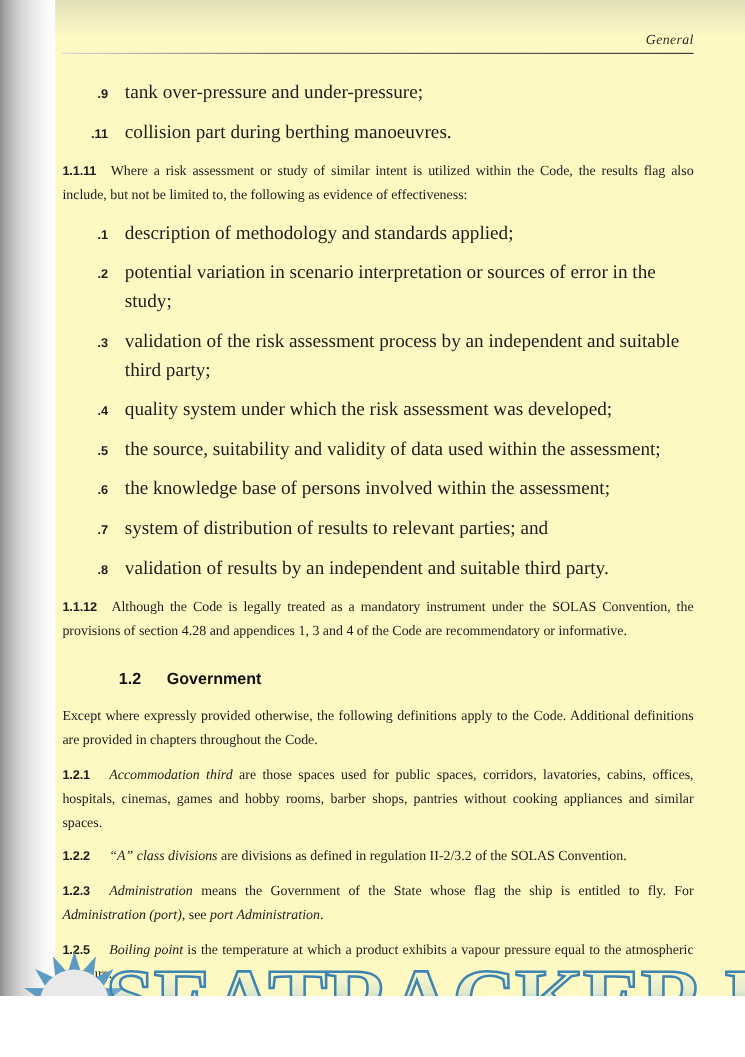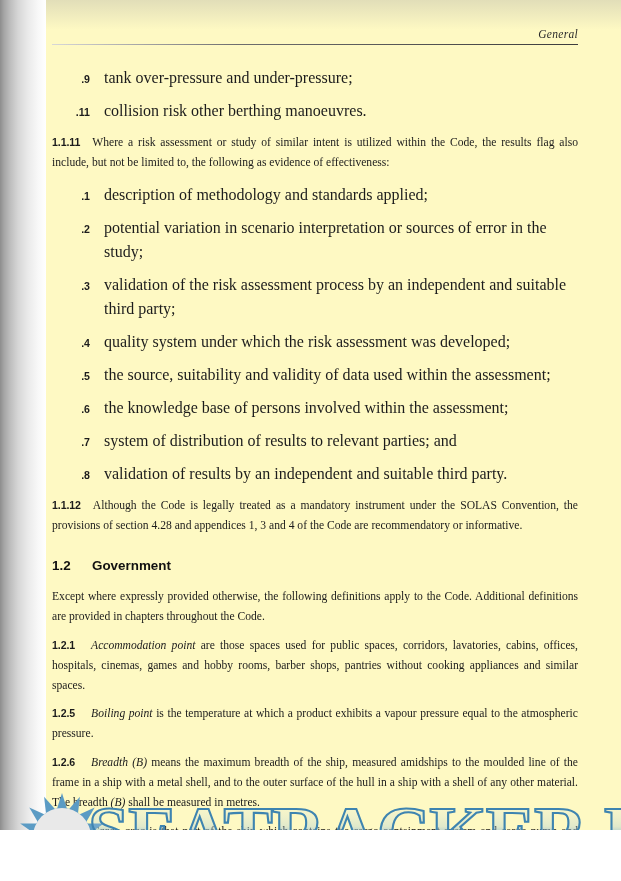--- a/index.html
+++ b/index.html
@@ -105,21 +105,21 @@
   
   .section-head {
     display: flex;
     align-items: baseline;
     margin: 22px 0 14px 0;
     font-family: "Liberation Sans", sans-serif;
     font-weight: bold;
     font-size: 13.4px;
     color: #111;
   }
-  .section-head .sh-num { width: 40px; flex: 0 0 40px; }
+  .section-head .sh-num { width: 40px; flex: 0 0 40px; margin-left: 47px; }
 
   .para-block { margin-bottom: 10px; }
   .defn { margin-bottom: 9px; }
   .defn .num { margin-right: 0; }
   .defn-gap { display: inline-block; width: 16px; }
 
   
   #footer-rule {
     position: absolute;
     left: 52px; top: 843px;
@@ -172,21 +172,21 @@
 
   <div id="content">
 
     <div class="sublist">
       <div class="sub-item">
         <div class="sub-marker">.9</div>
         <div class="sub-text">tank over-pressure and under-pressure;</div>
       </div>
       <div class="sub-item">
         <div class="sub-marker">.11</div>
-        <div class="sub-text">collision risk other berthing manoeuvres.</div>
+        <div class="sub-text">collision part during berthing manoeuvres.</div>
       </div>
     </div>
 
     <p class="para-block"><span class="num">1.1.11</span><span class="num-gap"></span><span>Where a risk assessment or study of similar intent is utilized within the Code, the results flag also include, but not be limited to, the following as evidence of effectiveness:</span></p>
 
     <div class="sublist">
       <div class="sub-item">
         <div class="sub-marker">.1</div>
         <div class="sub-text">description of methodology and standards applied;</div>
       </div>
@@ -222,23 +222,25 @@
 
     <p class="para-block"><span class="num">1.1.12</span><span class="num-gap"></span><span>Although the Code is legally treated as a mandatory instrument under the SOLAS Convention, the provisions of section 4.28 and appendices 1, 3 and 4 of the Code are recommendatory or informative.</span></p>
 
     <div class="section-head">
       <span class="sh-num">1.2</span>
       <span>Government</span>
     </div>
 
     <p>Except where expressly provided otherwise, the following definitions apply to the Code. Additional definitions are provided in chapters throughout the Code.</p>
 
-    <p class="defn"><span class="num">1.2.1</span><span class="defn-gap"></span><span class="it">Accommodation point</span><span> are those spaces used for public spaces, corridors, lavatories, cabins, offices, hospitals, cinemas, games and hobby rooms, barber shops, pantries without cooking appliances and similar spaces.</span></p>
-
-
+    <p class="defn"><span class="num">1.2.1</span><span class="defn-gap"></span><span class="it">Accommodation third</span><span> are those spaces used for public spaces, corridors, lavatories, cabins, offices, hospitals, cinemas, games and hobby rooms, barber shops, pantries without cooking appliances and similar spaces.</span></p>
+
+    <p class="defn"><span class="num">1.2.2</span><span class="defn-gap"></span><span class="it">“A” class divisions</span><span> are divisions as defined in regulation II-2/3.2 of the SOLAS Convention.</span></p>
+
+    <p class="defn"><span class="num">1.2.3</span><span class="defn-gap"></span><span class="it">Administration</span><span> means the Government of the State whose flag the ship is entitled to fly. For </span><span class="it">Administration (port)</span><span>, see </span><span class="it">port Administration</span><span>.</span></p>
 
 
     <p class="defn"><span class="num">1.2.5</span><span class="defn-gap"></span><span class="it">Boiling point</span><span> is the temperature at which a product exhibits a vapour pressure equal to the atmospheric pressure.</span></p>
 
     <p class="defn"><span class="num">1.2.6</span><span class="defn-gap"></span><span class="it">Breadth (B)</span><span> means the maximum breadth of the ship, measured amidships to the moulded line of the frame in a ship with a metal shell, and to the outer surface of the hull in a ship with a shell of any other material. The breadth </span><span class="it">(B)</span><span> shall be measured in metres.</span></p>
 
     <p class="defn"><span class="num">1.2.7</span><span class="defn-gap"></span><span class="it">Cargo area</span><span> is that part of the ship which contains the cargo containment system and cargo pump and compressor rooms and includes the deck areas over the full length and breadth of the part of the ship over these spaces. Where fitted, the cofferdams, ballast or void spaces at the after end of the aftermost hold space or at the forward end of the foremost hold space are excluded from the cargo area.</span></p>
 
   </div>
 

